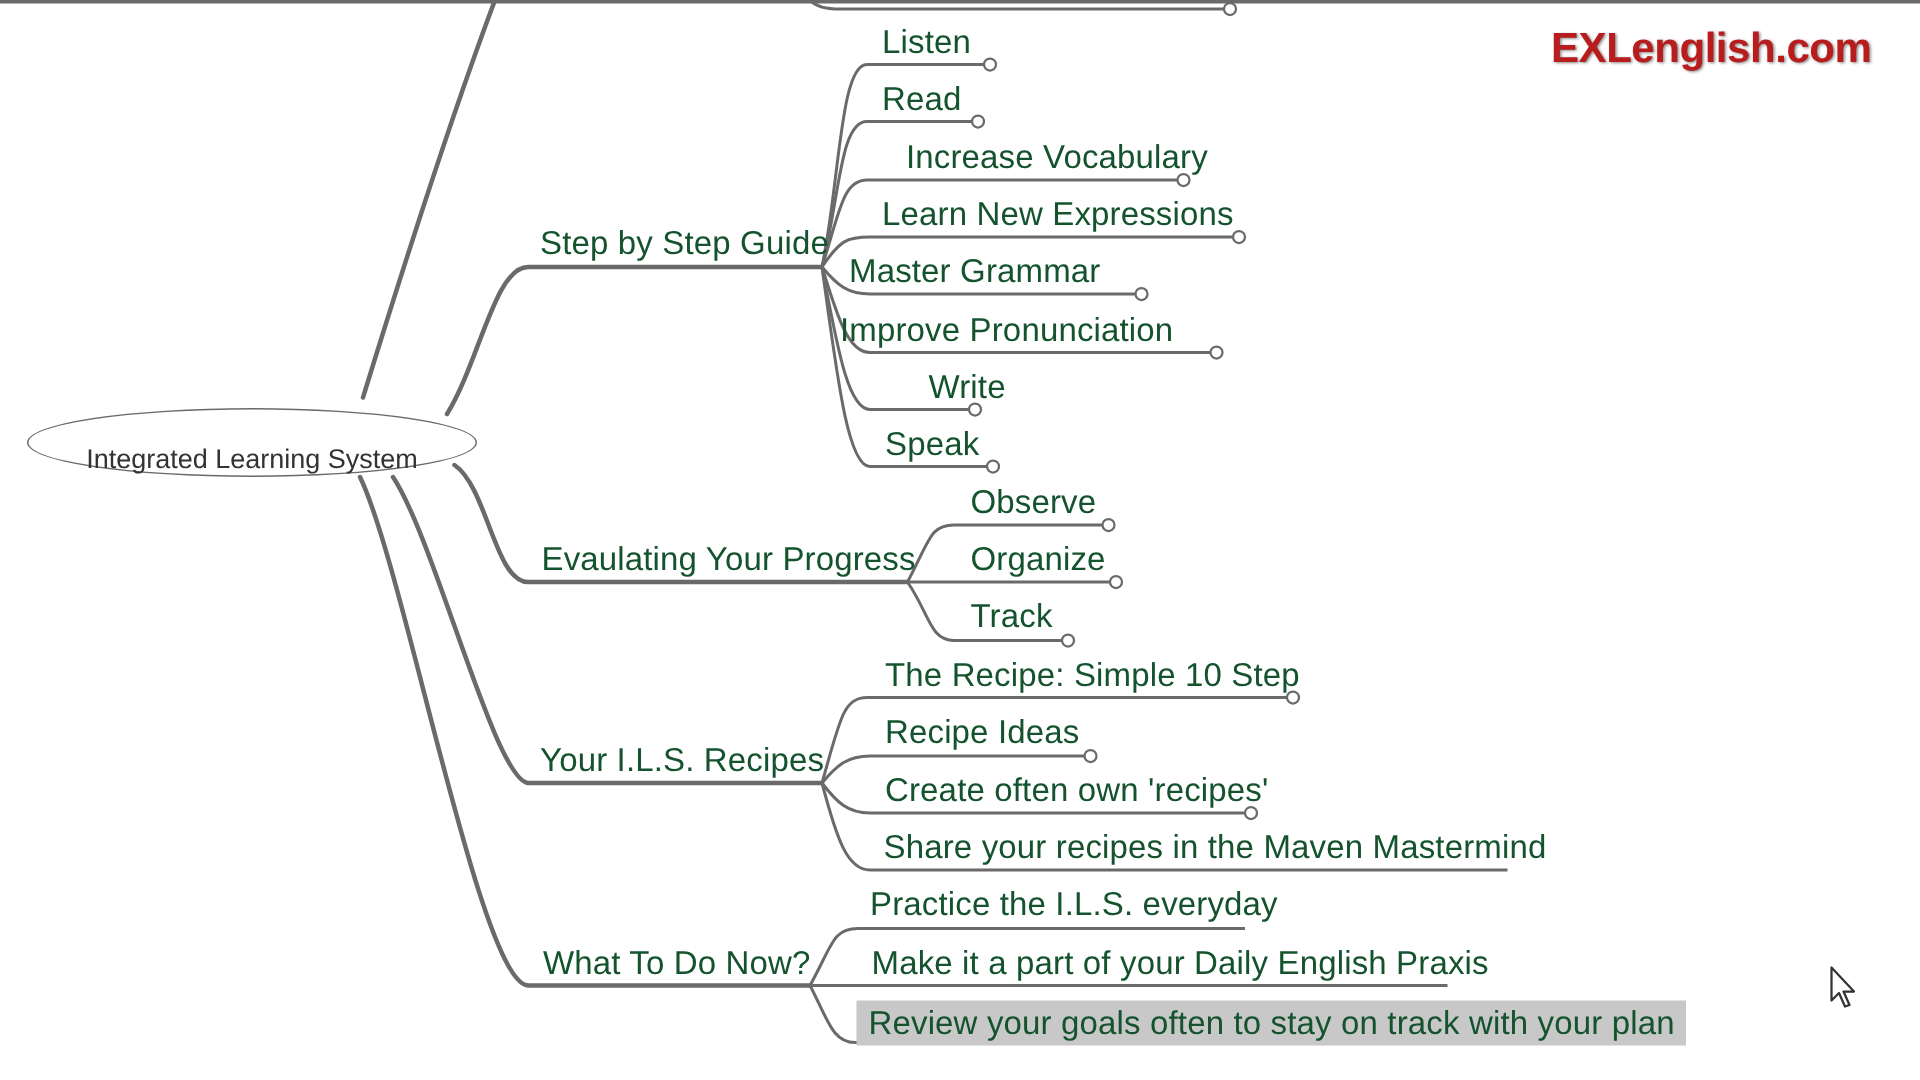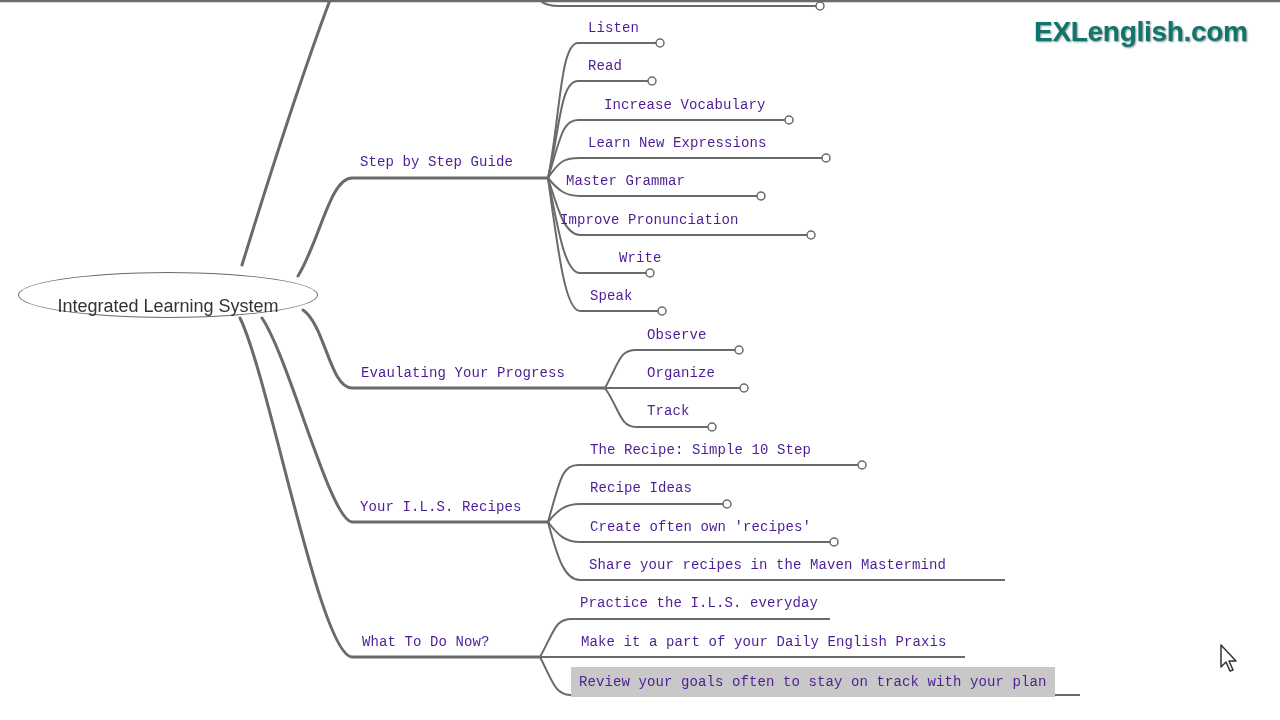--- a/index.html
+++ b/index.html
@@ -1,26 +1,26 @@
 <!DOCTYPE html>
 <html><head>
 <meta charset="utf-8">
 <style>
   html, body { margin:0; padding:0; }
   body { width:1280px; height:720px; background:#ffffff; position:relative; overflow:hidden;
          font-family:"Liberation Sans", sans-serif; }
   #canvas { position:absolute; left:0; top:0; width:1280px; height:720px; }
-  .lbl { position:absolute; font-family:Liberation Mono, monospace; font-size:14px; color:#4c1d95;
+  .lbl { position:absolute; font-family:Liberation Sans, sans-serif; font-size:22px; color:#14532d;
          white-space:nowrap; line-height:22px; letter-spacing:0.1px; }
   .root-lbl { position:absolute; left:18px; top:272px; width:300px; height:46px; box-sizing:border-box;
          border:1.5px solid #6a6a6a; border-radius:50%; background:#ffffff;
          display:flex; align-items:flex-end; justify-content:center;
          font-size:18px; color:#333; }
   .brand { position:absolute; left:1034px; top:16px; font-family:"Liberation Sans", sans-serif;
-           font-weight:bold; font-size:28px; color:#0f766e; text-shadow:1px 1px 2px #888; letter-spacing:-0.3px; }
+           font-weight:bold; font-size:28px; color:#b91c1c; text-shadow:1px 1px 2px #888; letter-spacing:-0.3px; }
   .hl { background:#c8c8c8; padding:4px 8px; margin-left:-8px; }
   .cursor { position:absolute; left:1218px; top:643px; width:24px; height:34px; }
 </style>
 </head>
 <body>
 
 <svg id="canvas" viewBox="0 0 1280 720" xmlns="http://www.w3.org/2000/svg">
   <g fill="none" stroke="#6a6a6a" stroke-width="3" stroke-linecap="round">
 
     <path d="M0 1 L1280 1" stroke-width="2.5"></path>

